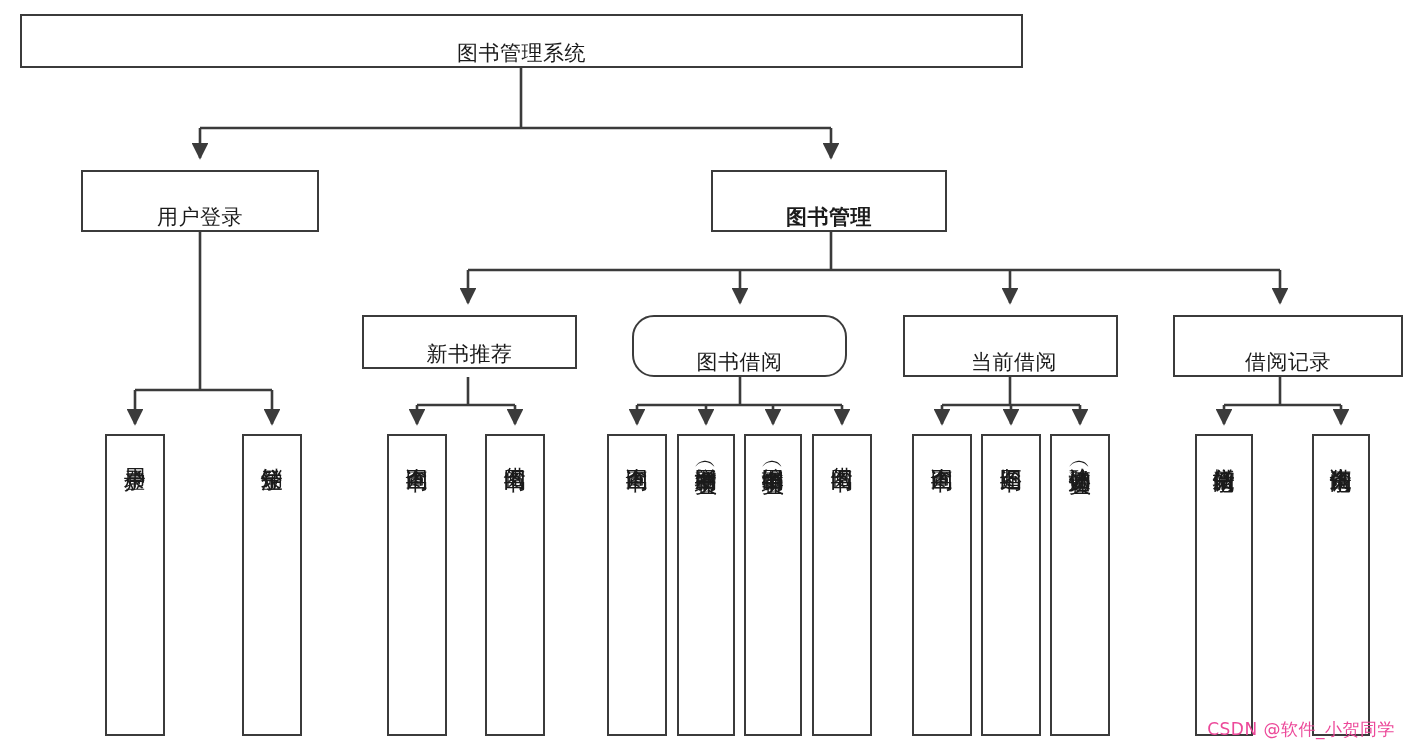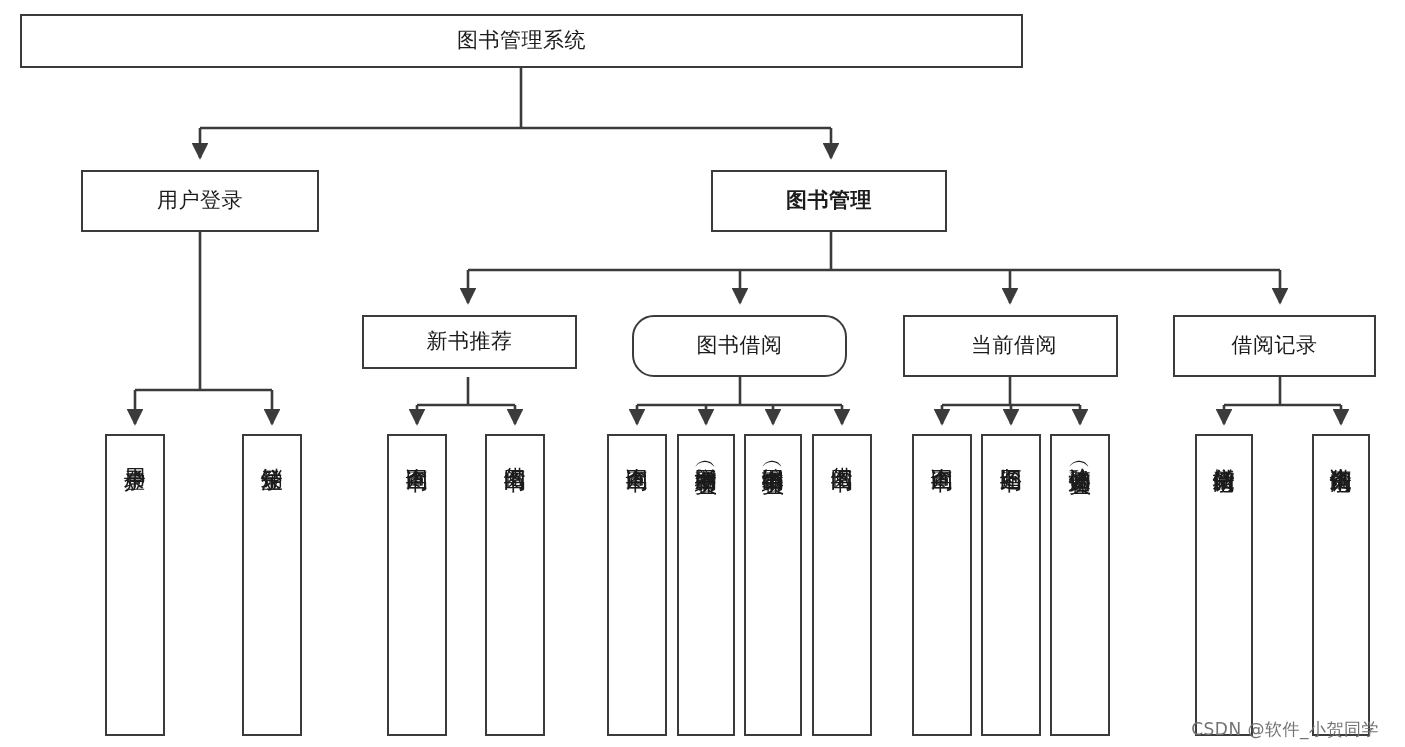--- a/index.html
+++ b/index.html
@@ -25,21 +25,21 @@
     width: 1405px;
     height: 747px;
     pointer-events: none;
   }
   .node {
     position: absolute;
     box-sizing: border-box;
     background: #ffffff;
     border: 2px solid #3b3b3b;
     display: flex;
-    align-items: center;
+    align-items: flex-end;
     justify-content: center;
     text-align: center;
     color: #1b1b1b;
     z-index: 2;
   }
   .node .label {
     font-size: 21px;
     line-height: 1.12;
     letter-spacing: 0.5px;
     white-space: nowrap;
@@ -53,24 +53,24 @@
     text-orientation: upright;
     font-size: 22px;
     line-height: 1.16;
     letter-spacing: 1px;
     white-space: normal;
     max-height: 272px;
     text-align: left;
   }
   .watermark {
     position: absolute;
-    right: 26px;
+    right: 10px;
     bottom: 6px;
     font-size: 17px;
-    color: #737373;
+    color: #ec4899;
     letter-spacing: 0.5px;
     z-index: 3;
     white-space: nowrap;
   }
 </style>
 </head>
 <body>
 
 <div id="canvas">
 
@@ -138,21 +138,21 @@
 
   <div class="node" style="left:362px; top:315px; width:215px; height:54px;">
     <span class="label">新书推荐</span>
   </div>
   <div class="node" style="left:632px; top:315px; width:215px; height:62px;border-radius:22px;">
     <span class="label">图书借阅</span>
   </div>
   <div class="node" style="left:903px; top:315px; width:215px; height:62px;padding-left:7px;">
     <span class="label">当前借阅</span>
   </div>
-  <div class="node" style="left:1173px; top:315px; width:203px; height:62px;">
+  <div class="node" style="left:1173px; top:315px; width:230px; height:62px;">
     <span class="label">借阅记录</span>
   </div>
 
   <div class="node vertical" style="left:105px; top:434px; width:60px; height:302px;">
     <span class="label">用户登录</span>
   </div>
   <div class="node vertical" style="left:242px; top:434px; width:60px; height:302px;">
     <span class="label">注销登录</span>
   </div>
 

